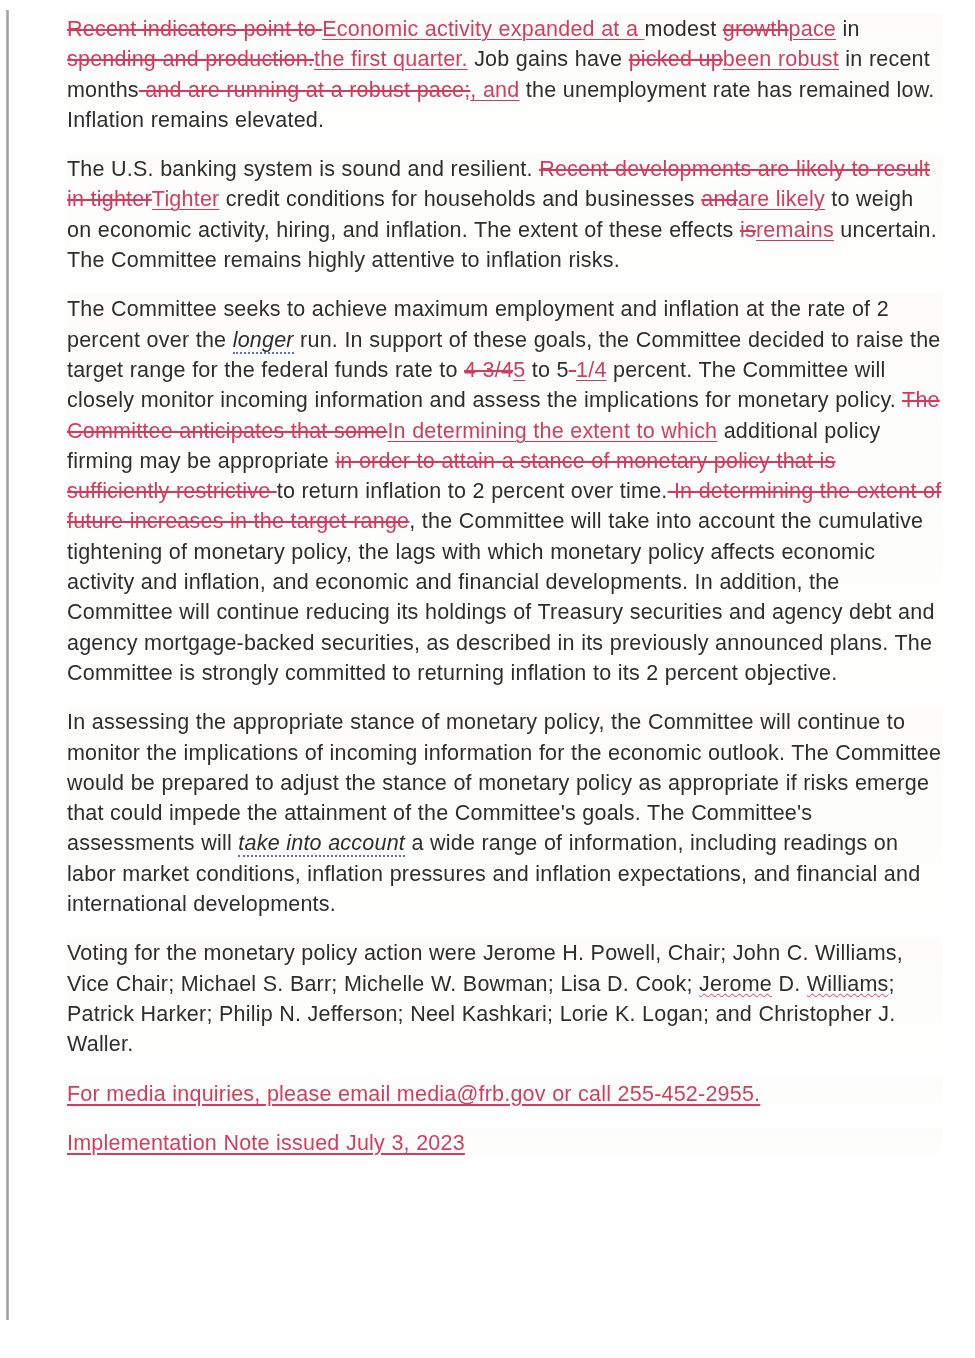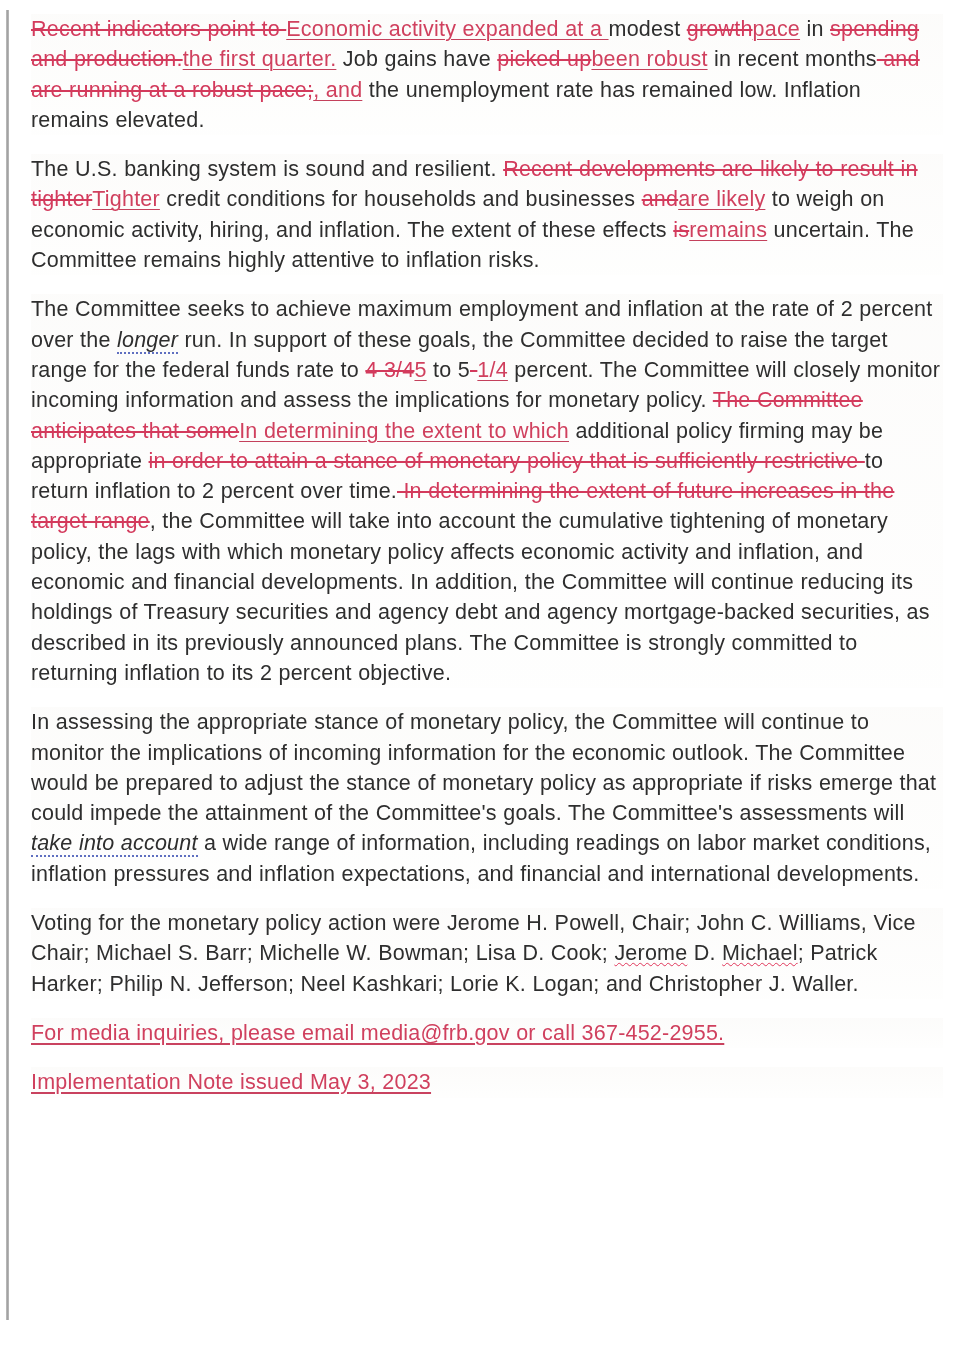--- a/index.html
+++ b/index.html
@@ -38,21 +38,21 @@
     font-size: 21.5px;
     line-height: 30.3px;
     color: #2e2e2e;
     letter-spacing: 0.01em;
     text-align: left;
     word-spacing: 0.01em;
   }
   p.para:last-child { margin-bottom: 0; }
 
   
-  p.para { background: linear-gradient(to bottom, rgba(250,249,247,0.55), rgba(252,252,250,0.25)); }
+  p.para { background: linear-gradient(to bottom, rgba(250,249,247,0.55), rgba(252,252,250,0.25)); margin-left: 36px; }
 
   
   .del {
     color: #d33a5c;
     text-decoration: line-through;
     text-decoration-color: #d33a5c;
     text-decoration-thickness: 1.6px;
   }
   .ins {
     color: #d0405e;
@@ -85,16 +85,16 @@
 </head>
 <body>
 
 <div id="change-bar"></div>
 
 <div id="doc">
     <p class="para"><span class="del">Recent indicators point to </span><span class="ins">Economic activity expanded at a </span><span>modest </span><span class="del">growth</span><span class="ins">pace</span><span> in </span><span class="del">spending and production.</span><span class="ins">the first quarter.</span><span> Job gains have </span><span class="del">picked up</span><span class="ins">been robust</span><span> in recent months</span><span class="del"> and are running at a robust pace;</span><span class="ins">, and</span><span> the unemployment rate has remained low. Inflation remains elevated.</span></p>
     <p class="para"><span>The U.S. banking system is sound and resilient. </span><span class="del">Recent developments are likely to result in tighter</span><span class="ins">Tighter</span><span> credit conditions for households and businesses </span><span class="del">and</span><span class="ins">are likely</span><span> to weigh on economic activity, hiring, and inflation. The extent of these effects </span><span class="del">is</span><span class="ins">remains</span><span> uncertain. The Committee remains highly attentive to inflation risks.</span></p>
     <p class="para"><span>The Committee seeks to achieve maximum employment and inflation at the rate of 2 percent over the </span><span class="gr">longer</span><span> run. In support of these goals, the Committee decided to raise the target range for the federal funds rate to </span><span class="del">4 3/4</span><span class="ins">5</span><span> to 5</span><span class="del">-</span><span class="ins">1/4</span><span> percent. The Committee will closely monitor incoming information and assess the implications for monetary policy. </span><span class="del">The Committee anticipates that some</span><span class="ins">In determining the extent to which</span><span> additional policy firming may be appropriate </span><span class="del">in order to attain a stance of monetary policy that is sufficiently restrictive </span><span>to return inflation to 2 percent over time.</span><span class="del"> In determining the extent of future increases in the target range</span><span>, the Committee will take into account the cumulative tightening of monetary policy, the lags with which monetary policy affects economic activity and inflation, and economic and financial developments. In addition, the Committee will continue reducing its holdings of Treasury securities and agency debt and agency mortgage-backed securities, as described in its previously announced plans. The Committee is strongly committed to returning inflation to its 2 percent objective.</span></p>
     <p class="para"><span>In assessing the appropriate stance of monetary policy, the Committee will continue to monitor the implications of incoming information for the economic outlook. The Committee would be prepared to adjust the stance of monetary policy as appropriate if risks emerge that could impede the attainment of the Committee's goals. The Committee's assessments will </span><span class="gr">take into account</span><span> a wide range of information, including readings on labor market conditions, inflation pressures and inflation expectations, and financial and international developments.</span></p>
-    <p class="para"><span>Voting for the monetary policy action were Jerome H. Powell, Chair; John C. Williams, Vice Chair; Michael S. Barr; Michelle W. Bowman; Lisa D. Cook; </span><span class="sp">Jerome</span><span> D. </span><span class="sp">Michael</span><span>; Patrick Harker; Philip N. Jefferson; Neel Kashkari; Lorie K. Logan; and Christopher J. Waller.</span></p>
-    <p class="para ins-block"><span class="ins">For media inquiries, please email media@frb.gov or call 367-452-2955.</span></p>
-    <p class="para ins-block"><span class="ins">Implementation Note issued May 3, 2023</span></p>
+    <p class="para"><span>Voting for the monetary policy action were Jerome H. Powell, Chair; John C. Williams, Vice Chair; Michael S. Barr; Michelle W. Bowman; Lisa D. Cook; </span><span class="sp">Jerome</span><span> D. </span><span class="sp">Williams</span><span>; Patrick Harker; Philip N. Jefferson; Neel Kashkari; Lorie K. Logan; and Christopher J. Waller.</span></p>
+    <p class="para ins-block"><span class="ins">For media inquiries, please email media@frb.gov or call 255-452-2955.</span></p>
+    <p class="para ins-block"><span class="ins">Implementation Note issued July 3, 2023</span></p>
   </div>
 
 </body></html>

